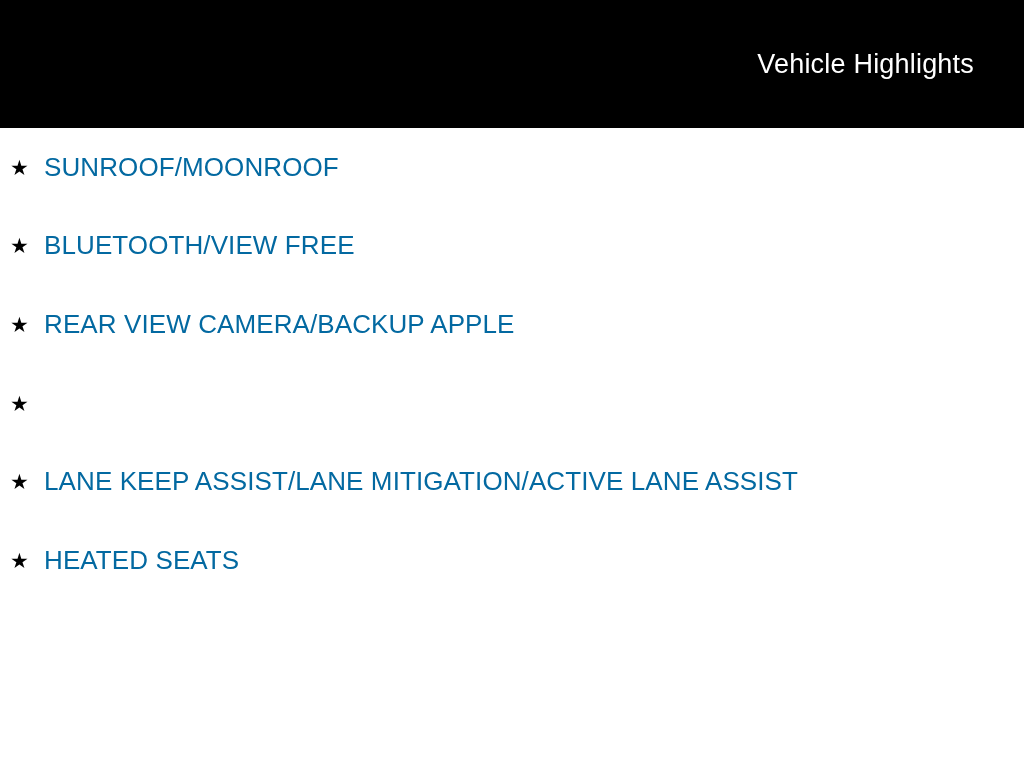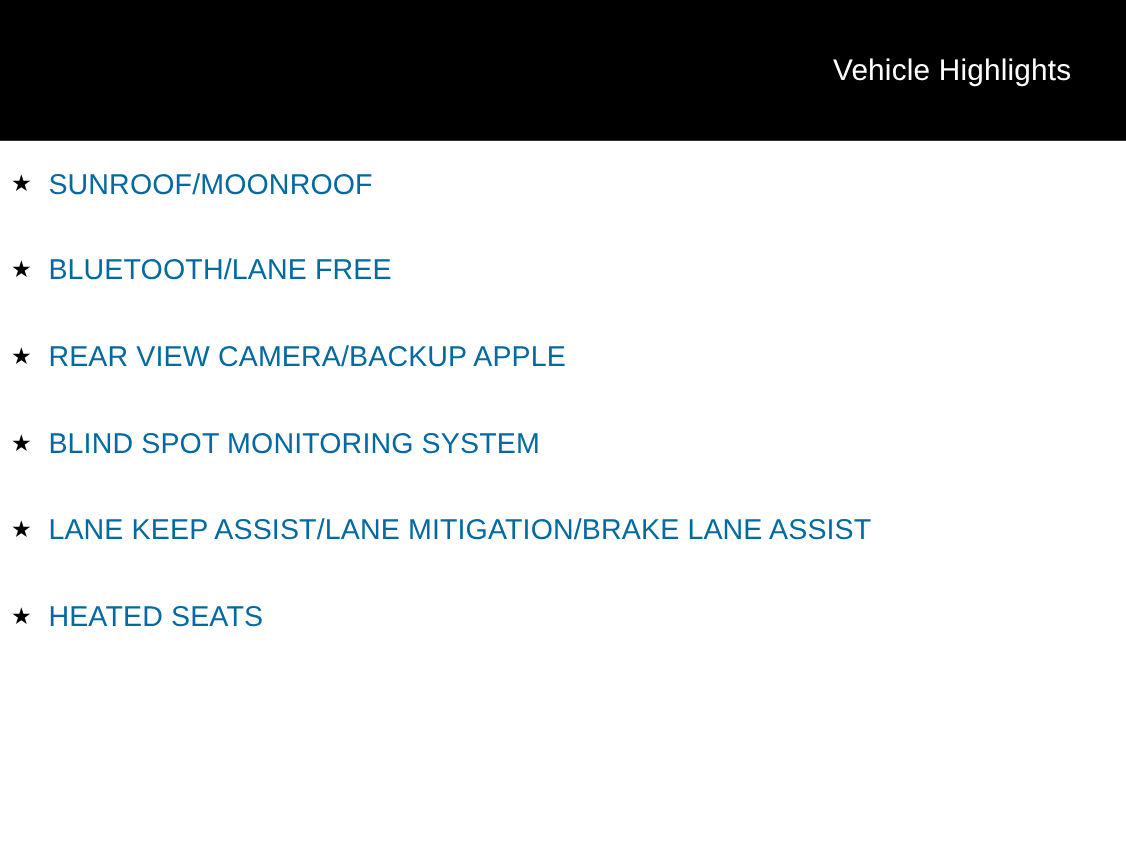--- a/index.html
+++ b/index.html
@@ -85,33 +85,32 @@
     <div class="header-title">Vehicle Highlights</div>
   </div>
 
   <ul class="highlights-list">
     <li class="highlight-item">
       <span class="bullet-icon">★</span>
       <span class="highlight-label">SUNROOF/MOONROOF</span>
     </li>
     <li class="highlight-item">
       <span class="bullet-icon">★</span>
-      <span class="highlight-label">BLUETOOTH/LANE FREE</span>
+      <span class="highlight-label">BLUETOOTH/VIEW FREE</span>
     </li>
     <li class="highlight-item">
       <span class="bullet-icon">★</span>
       <span class="highlight-label">REAR VIEW CAMERA/BACKUP APPLE</span>
     </li>
     <li class="highlight-item">
       <span class="bullet-icon">★</span>
-      <span class="highlight-label">BLIND SPOT MONITORING SYSTEM</span>
     </li>
     <li class="highlight-item">
       <span class="bullet-icon">★</span>
-      <span class="highlight-label">LANE KEEP ASSIST/LANE MITIGATION/BRAKE LANE ASSIST</span>
+      <span class="highlight-label">LANE KEEP ASSIST/LANE MITIGATION/ACTIVE LANE ASSIST</span>
     </li>
     <li class="highlight-item">
       <span class="bullet-icon">★</span>
       <span class="highlight-label">HEATED SEATS</span>
     </li>
     <li class="highlight-item">
       <span class="bullet-icon">★</span>
     </li>
     <li class="highlight-item">
       <span class="bullet-icon">★</span>

